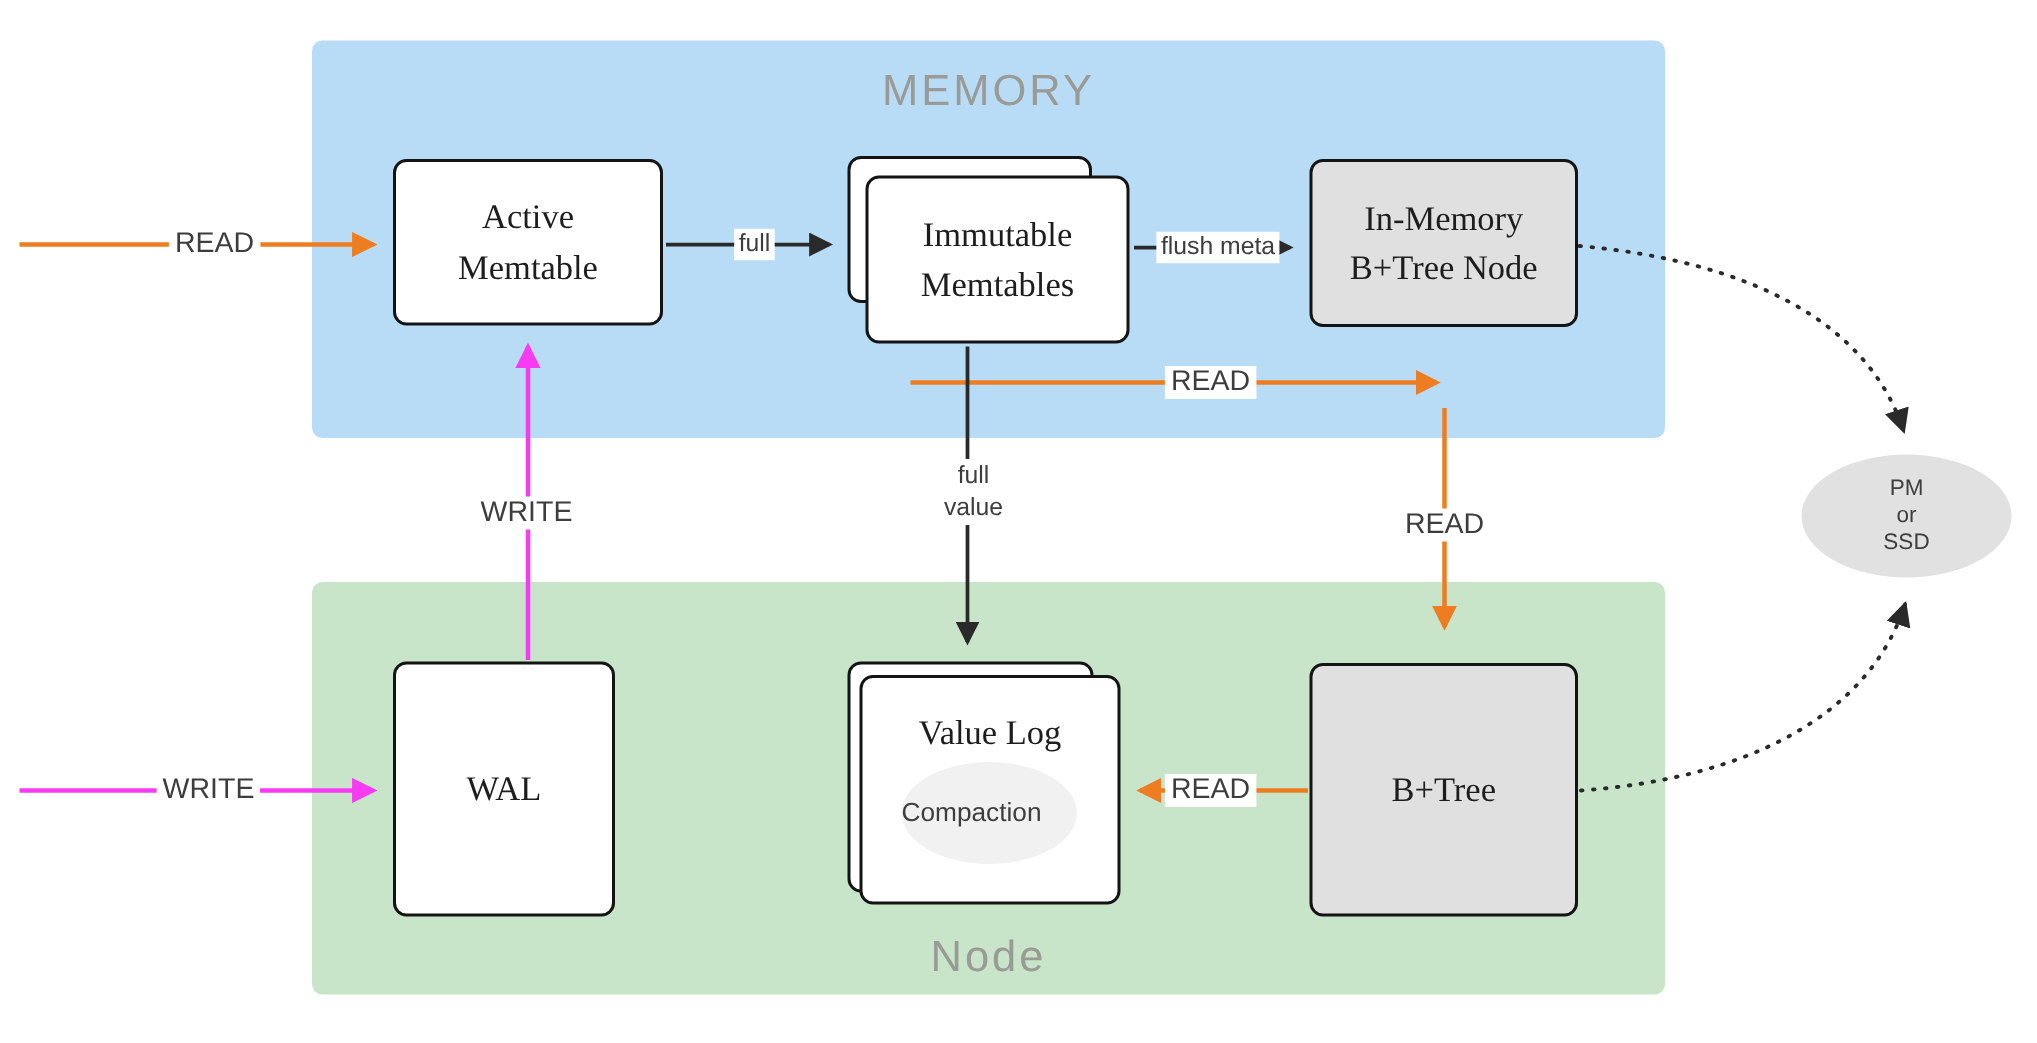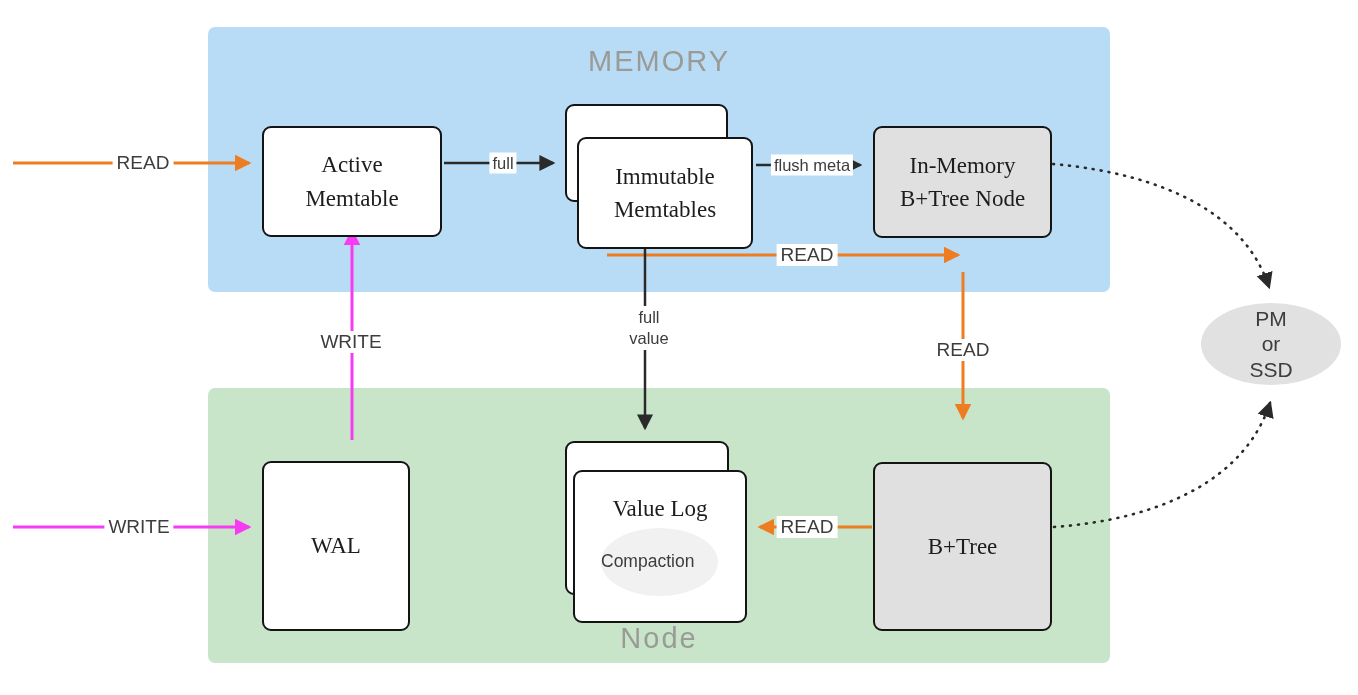--- a/index.html
+++ b/index.html
@@ -29,21 +29,21 @@
   .ln-read{stroke:var(--read-arrow); stroke-width:3; fill:none;}
   .ln-write{stroke:var(--write-arrow); stroke-width:3; fill:none;}
   .ln-flow{stroke:var(--flow-arrow); stroke-width:2.5; fill:none;}
   .ln-dot{stroke:var(--flow-arrow); stroke-width:2.6; fill:none; stroke-dasharray:1 7; stroke-linecap:round;}
   .ah-read{fill:var(--read-arrow);} .ah-write{fill:var(--write-arrow);} .ah-flow{fill:var(--flow-arrow);}
 
   .node{
     position:absolute; z-index:3; box-sizing:border-box;
     border:2.5px solid var(--node-border); border-radius:9px; background:#fff;
     display:flex; align-items:center; justify-content:center; text-align:center;
-    font-family:"Liberation Serif", serif; font-size:23px; color:#1d1d1d; line-height:1.45;margin-top:20px;
+    font-family:"Liberation Serif", serif; font-size:23px; color:#1d1d1d; line-height:1.45;
   }
   .node.gray{background:var(--gray-node-bg);}
   .node .nlabel{width:150px;}
   .card-back{position:absolute; z-index:2; box-sizing:border-box;
     border:2.5px solid var(--node-border); border-radius:9px; background:#fff;}
 
   .node-active{left:262px; top:106px; width:180px; height:111px;}
   .imm-back{left:565px; top:104px; width:163px; height:98px;}
   .node-immutable{left:577px; top:117px; width:176px; height:112px;}
   .node-inmem{left:873px; top:106px; width:179px; height:112px;}
@@ -55,21 +55,21 @@
     position:absolute; left:26px; top:56px; width:117px; height:68px; border-radius:50%;
     background:var(--compaction-ellipse-bg); display:flex; align-items:center; justify-content:flex-start;
     font-family:"Liberation Sans", sans-serif; font-size:17.5px; color:var(--edge-label-text);
   }
   .node-bptree{left:873px; top:442px; width:179px; height:169px;}
 
   .pm-ellipse{
     position:absolute; z-index:3; left:1201px; top:303px; width:140px; height:82px; border-radius:50%;
     background:var(--storage-ellipse-bg);
     display:flex; flex-direction:column; align-items:center; justify-content:center;
-    font-size:21px; line-height:1.22; color:var(--edge-label-text);
+    font-size:15px; line-height:1.22; color:var(--edge-label-text);
   }
 
   .edge-label{
     position:absolute; z-index:5; transform:translate(-50%,-50%);
     font-size:19px; color:var(--edge-label-text); background:#fff; padding:0 4px;
     white-space:nowrap; text-align:center;
   }
   .edge-label.small{font-size:16.5px; padding:1px 3px;}
   .edge-label.two-line{line-height:21px;}
 </style>

